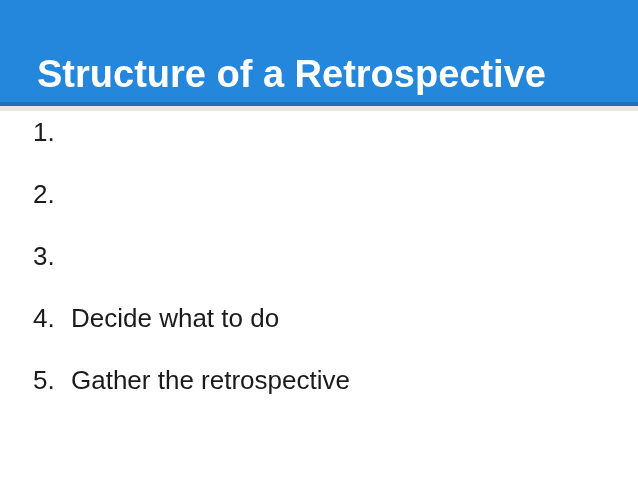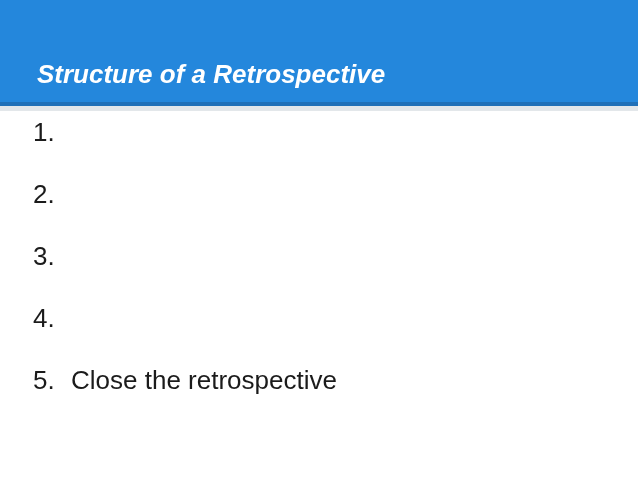--- a/index.html
+++ b/index.html
@@ -27,27 +27,26 @@
     height: 102px;
     background: #2487DC;
     border-bottom: 4px solid #2070B8;
     box-shadow: 0 5px 0 #e3e7ea;
     box-sizing: content-box;
   }
   .header .title {
     position: absolute;
     left: 37px;
     top: 56px;
-    font-size: 26px;
+    font-size: 38px;
     line-height: 36px;
     font-weight: bold;
     color: #ffffff;
     letter-spacing: 0px;
     white-space: nowrap;
-    font-style: italic;
   }
   .content {
     position: absolute;
     top: 107px;
     left: 0;
     width: 100%;
     padding-top: 9px;
   }
   .list {
     margin: 0;
@@ -91,23 +90,24 @@
       <li class="list-item">
         <span class="num">2.</span>
       </li>
 
       <li class="list-item">
         <span class="num">3.</span>
       </li>
 
       <li class="list-item">
         <span class="num">4.</span>
+        <span class="label">Decide what to do</span>
       </li>
 
       <li class="list-item">
         <span class="num">5.</span>
-        <span class="label">Close the retrospective</span>
+        <span class="label">Gather the retrospective</span>
       </li>
 
     </ol>
   </div>
 
 </div>
 
 </body></html>

